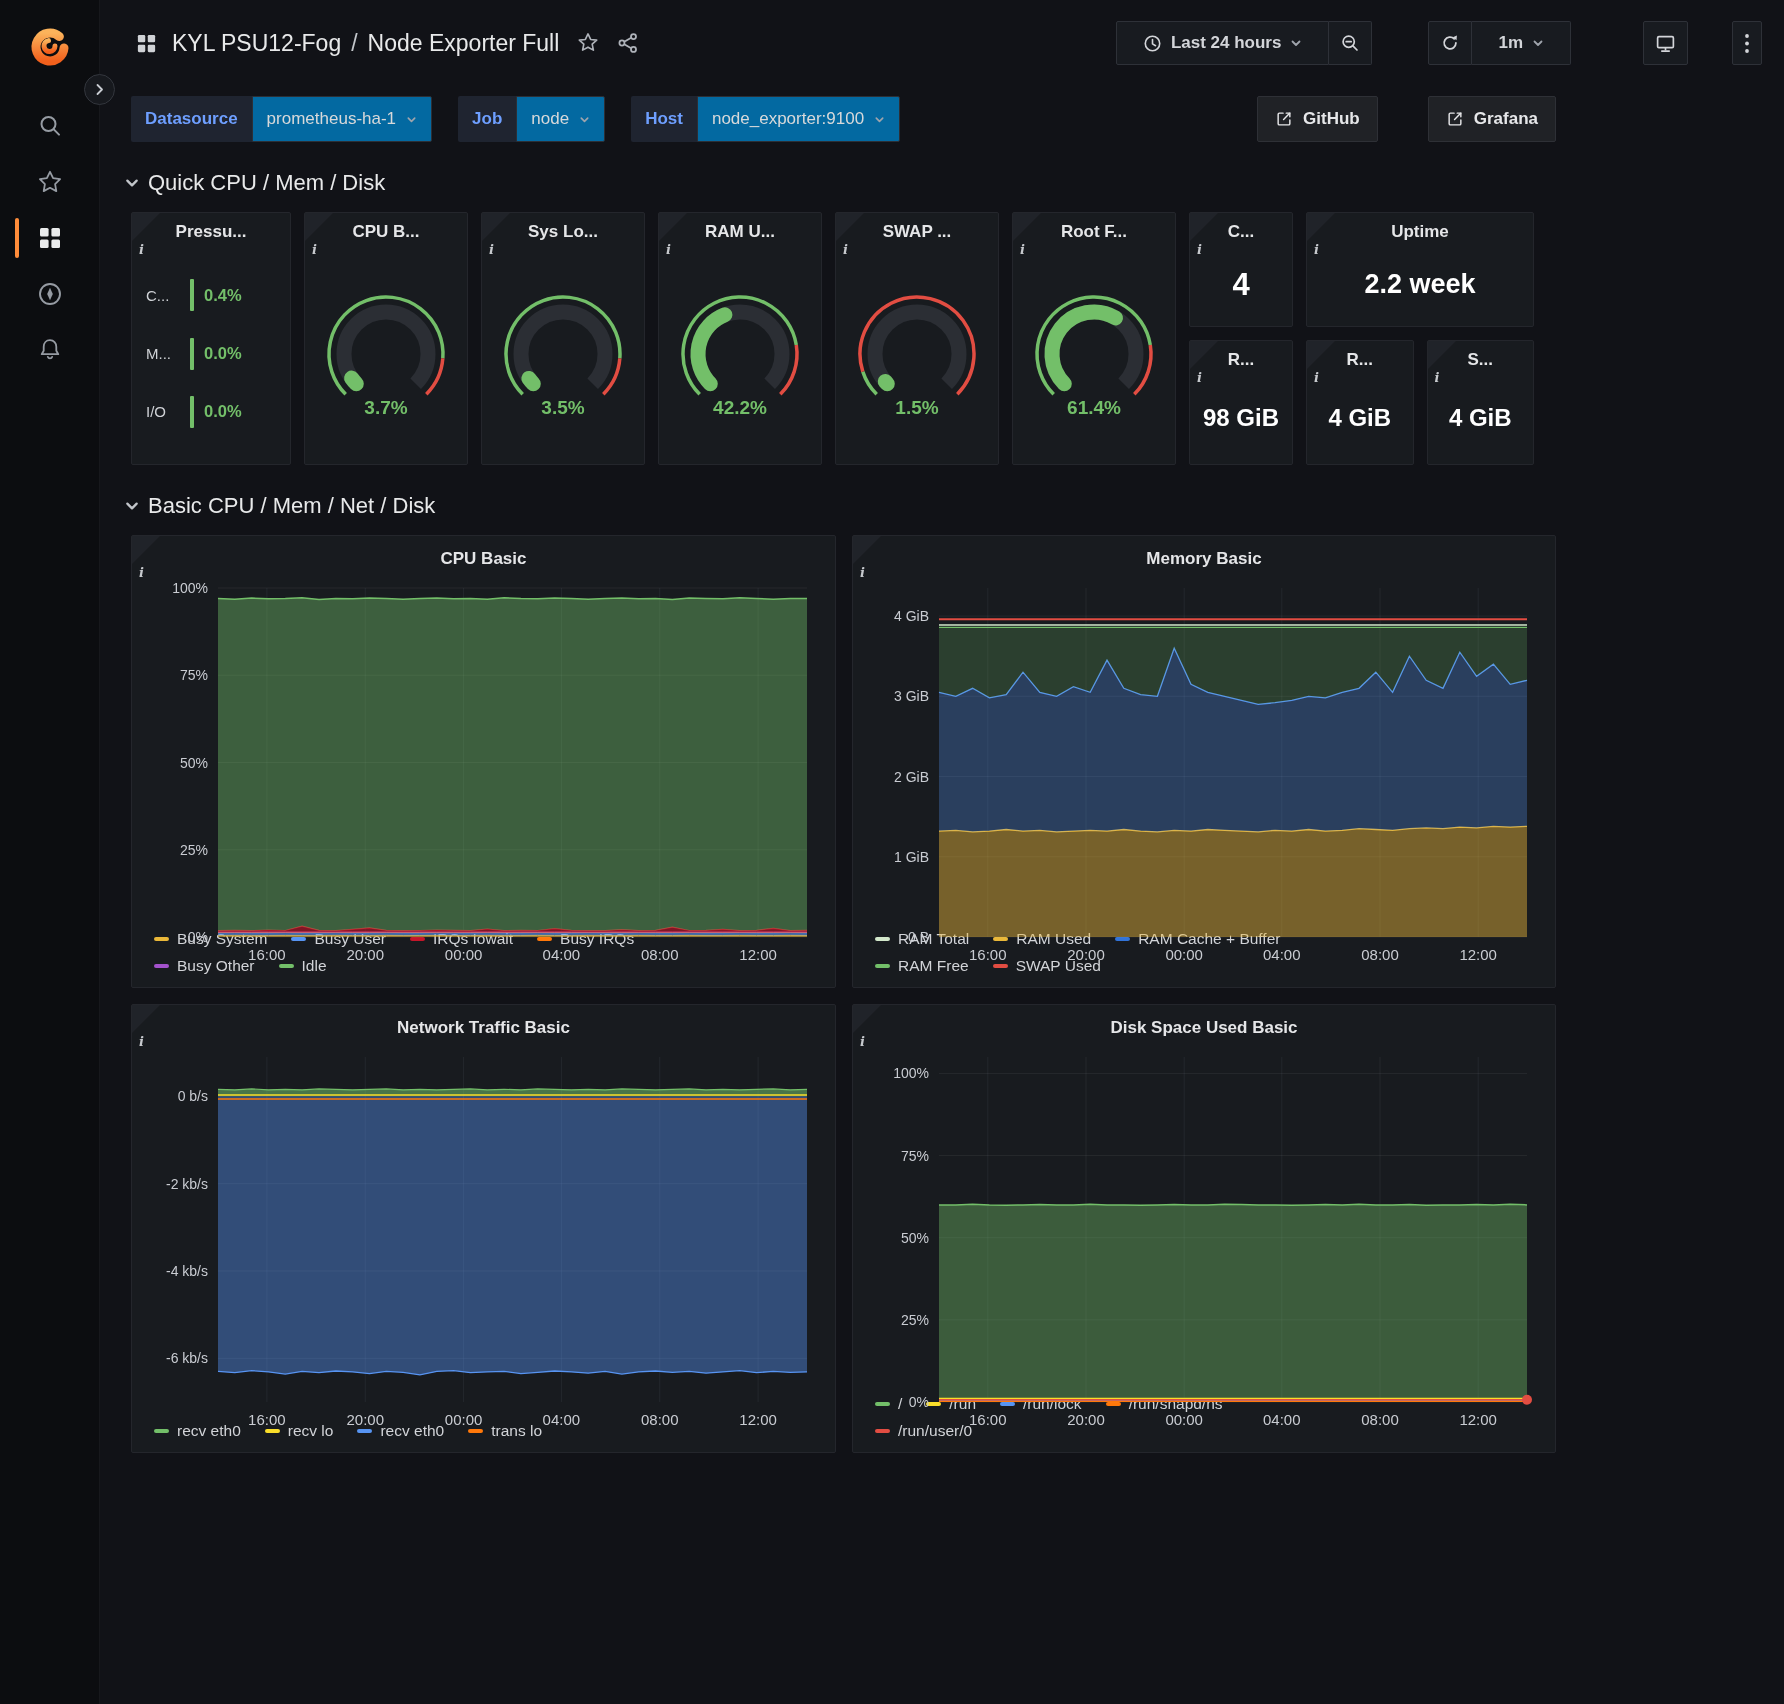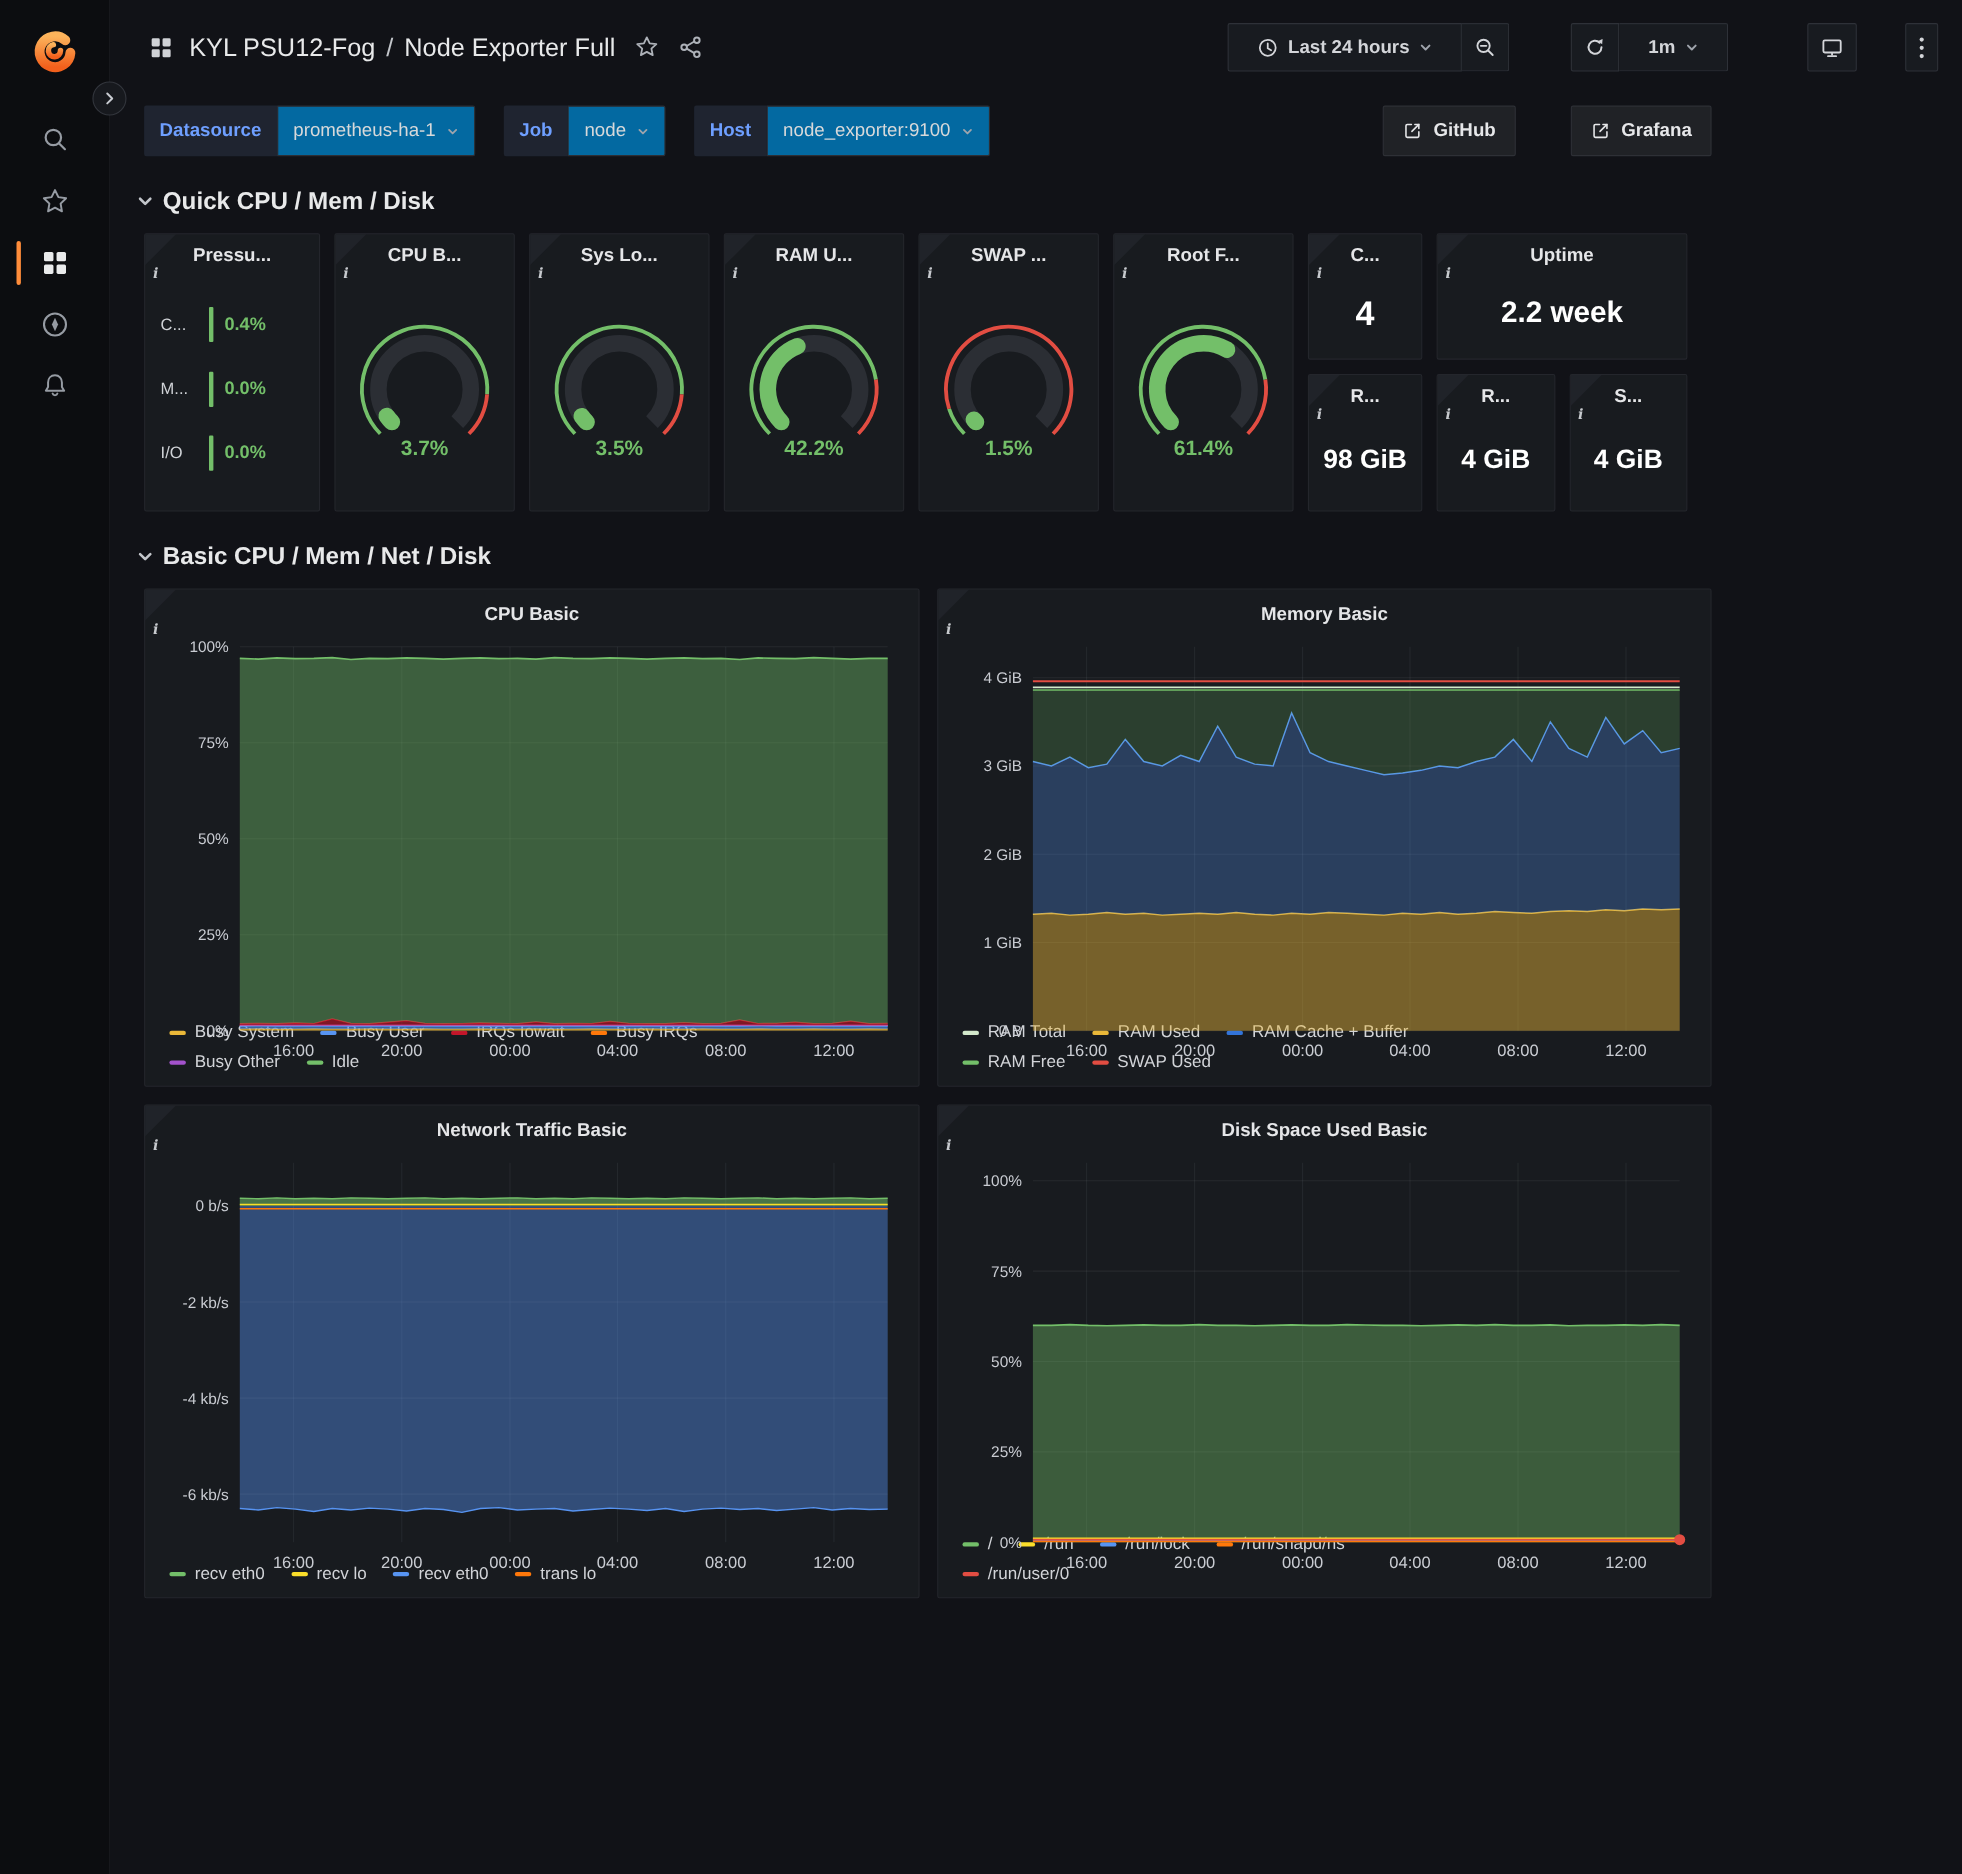--- a/index.html
+++ b/index.html
@@ -50,21 +50,21 @@
   .var-label{height:46px;display:flex;align-items:center;padding:0 14px;background:#1f2430;
     color:#6e9fff;font-weight:600;font-size:17px;border-radius:2px 0 0 2px}
   .var-value{height:46px;display:flex;align-items:center;gap:10px;padding:0 14px;background:#0369a1;
     border:1px solid #2c2f36;border-radius:0 2px 2px 0;color:#d8d9da;font-size:17px;cursor:pointer}
   .links{display:flex;gap:50px;margin-left:auto}
   .link-btn{height:46px;display:flex;align-items:center;gap:10px;padding:0 17px;background:#202226;
     border:1px solid #2e3036;border-radius:2px;color:#e6e7e9;font-weight:600;font-size:17px;cursor:pointer}
 
   
   .section-head{display:flex;align-items:center;gap:9px;margin:28px 16px 16px 25px;
-    font-size:22px;font-weight:700;color:#e8e9ea;cursor:pointer}
+    font-size:22px;font-weight:400;color:#e8e9ea;cursor:pointer}
   .section-head svg{color:#c2c5ca}
 
   
   .panel{background:#181b1f;border:1px solid #24262c;border-radius:2px;position:relative;
     display:flex;flex-direction:column}
   .corner{position:absolute;top:0;left:0;width:0;height:0;
     border-top:28px solid #202329;border-right:28px solid transparent;z-index:1;cursor:pointer}
   .corner .i{position:absolute;top:1px;left:7px;font-size:13px;font-weight:700;font-style:italic;
     color:#c7cace;font-family:"DejaVu Serif",serif}
   .panel-title{height:38px;display:flex;align-items:center;justify-content:center;

